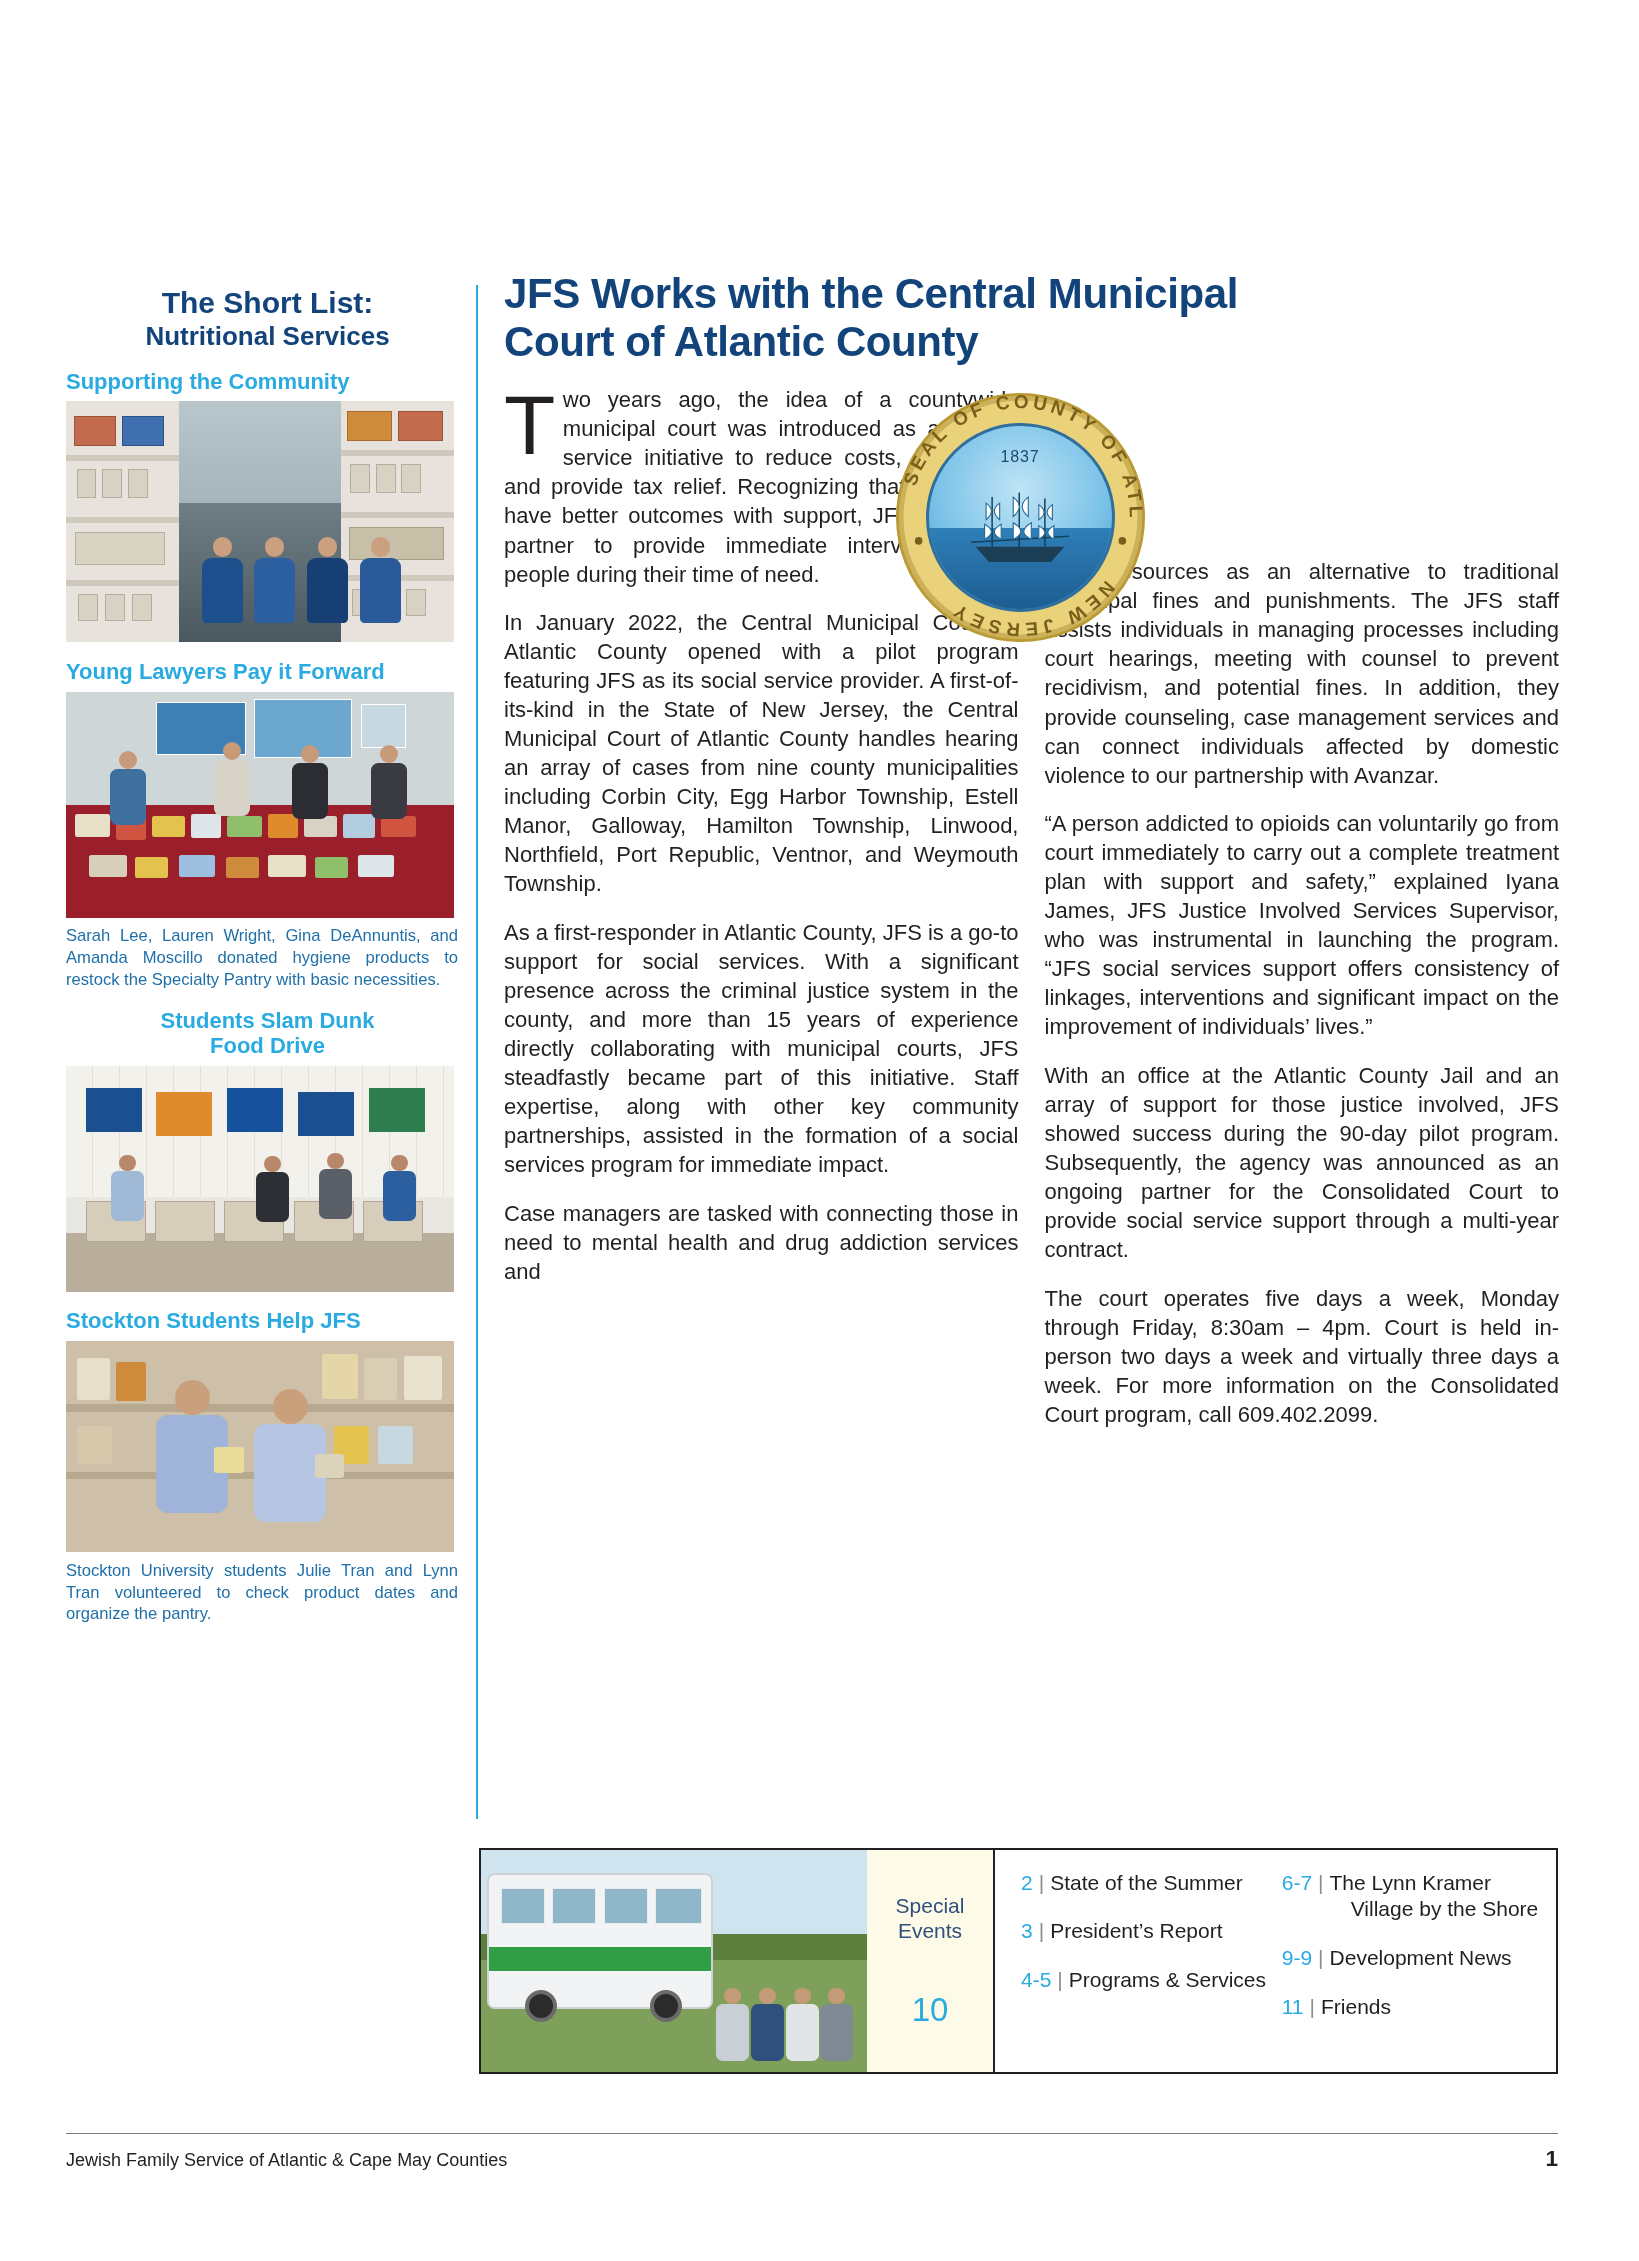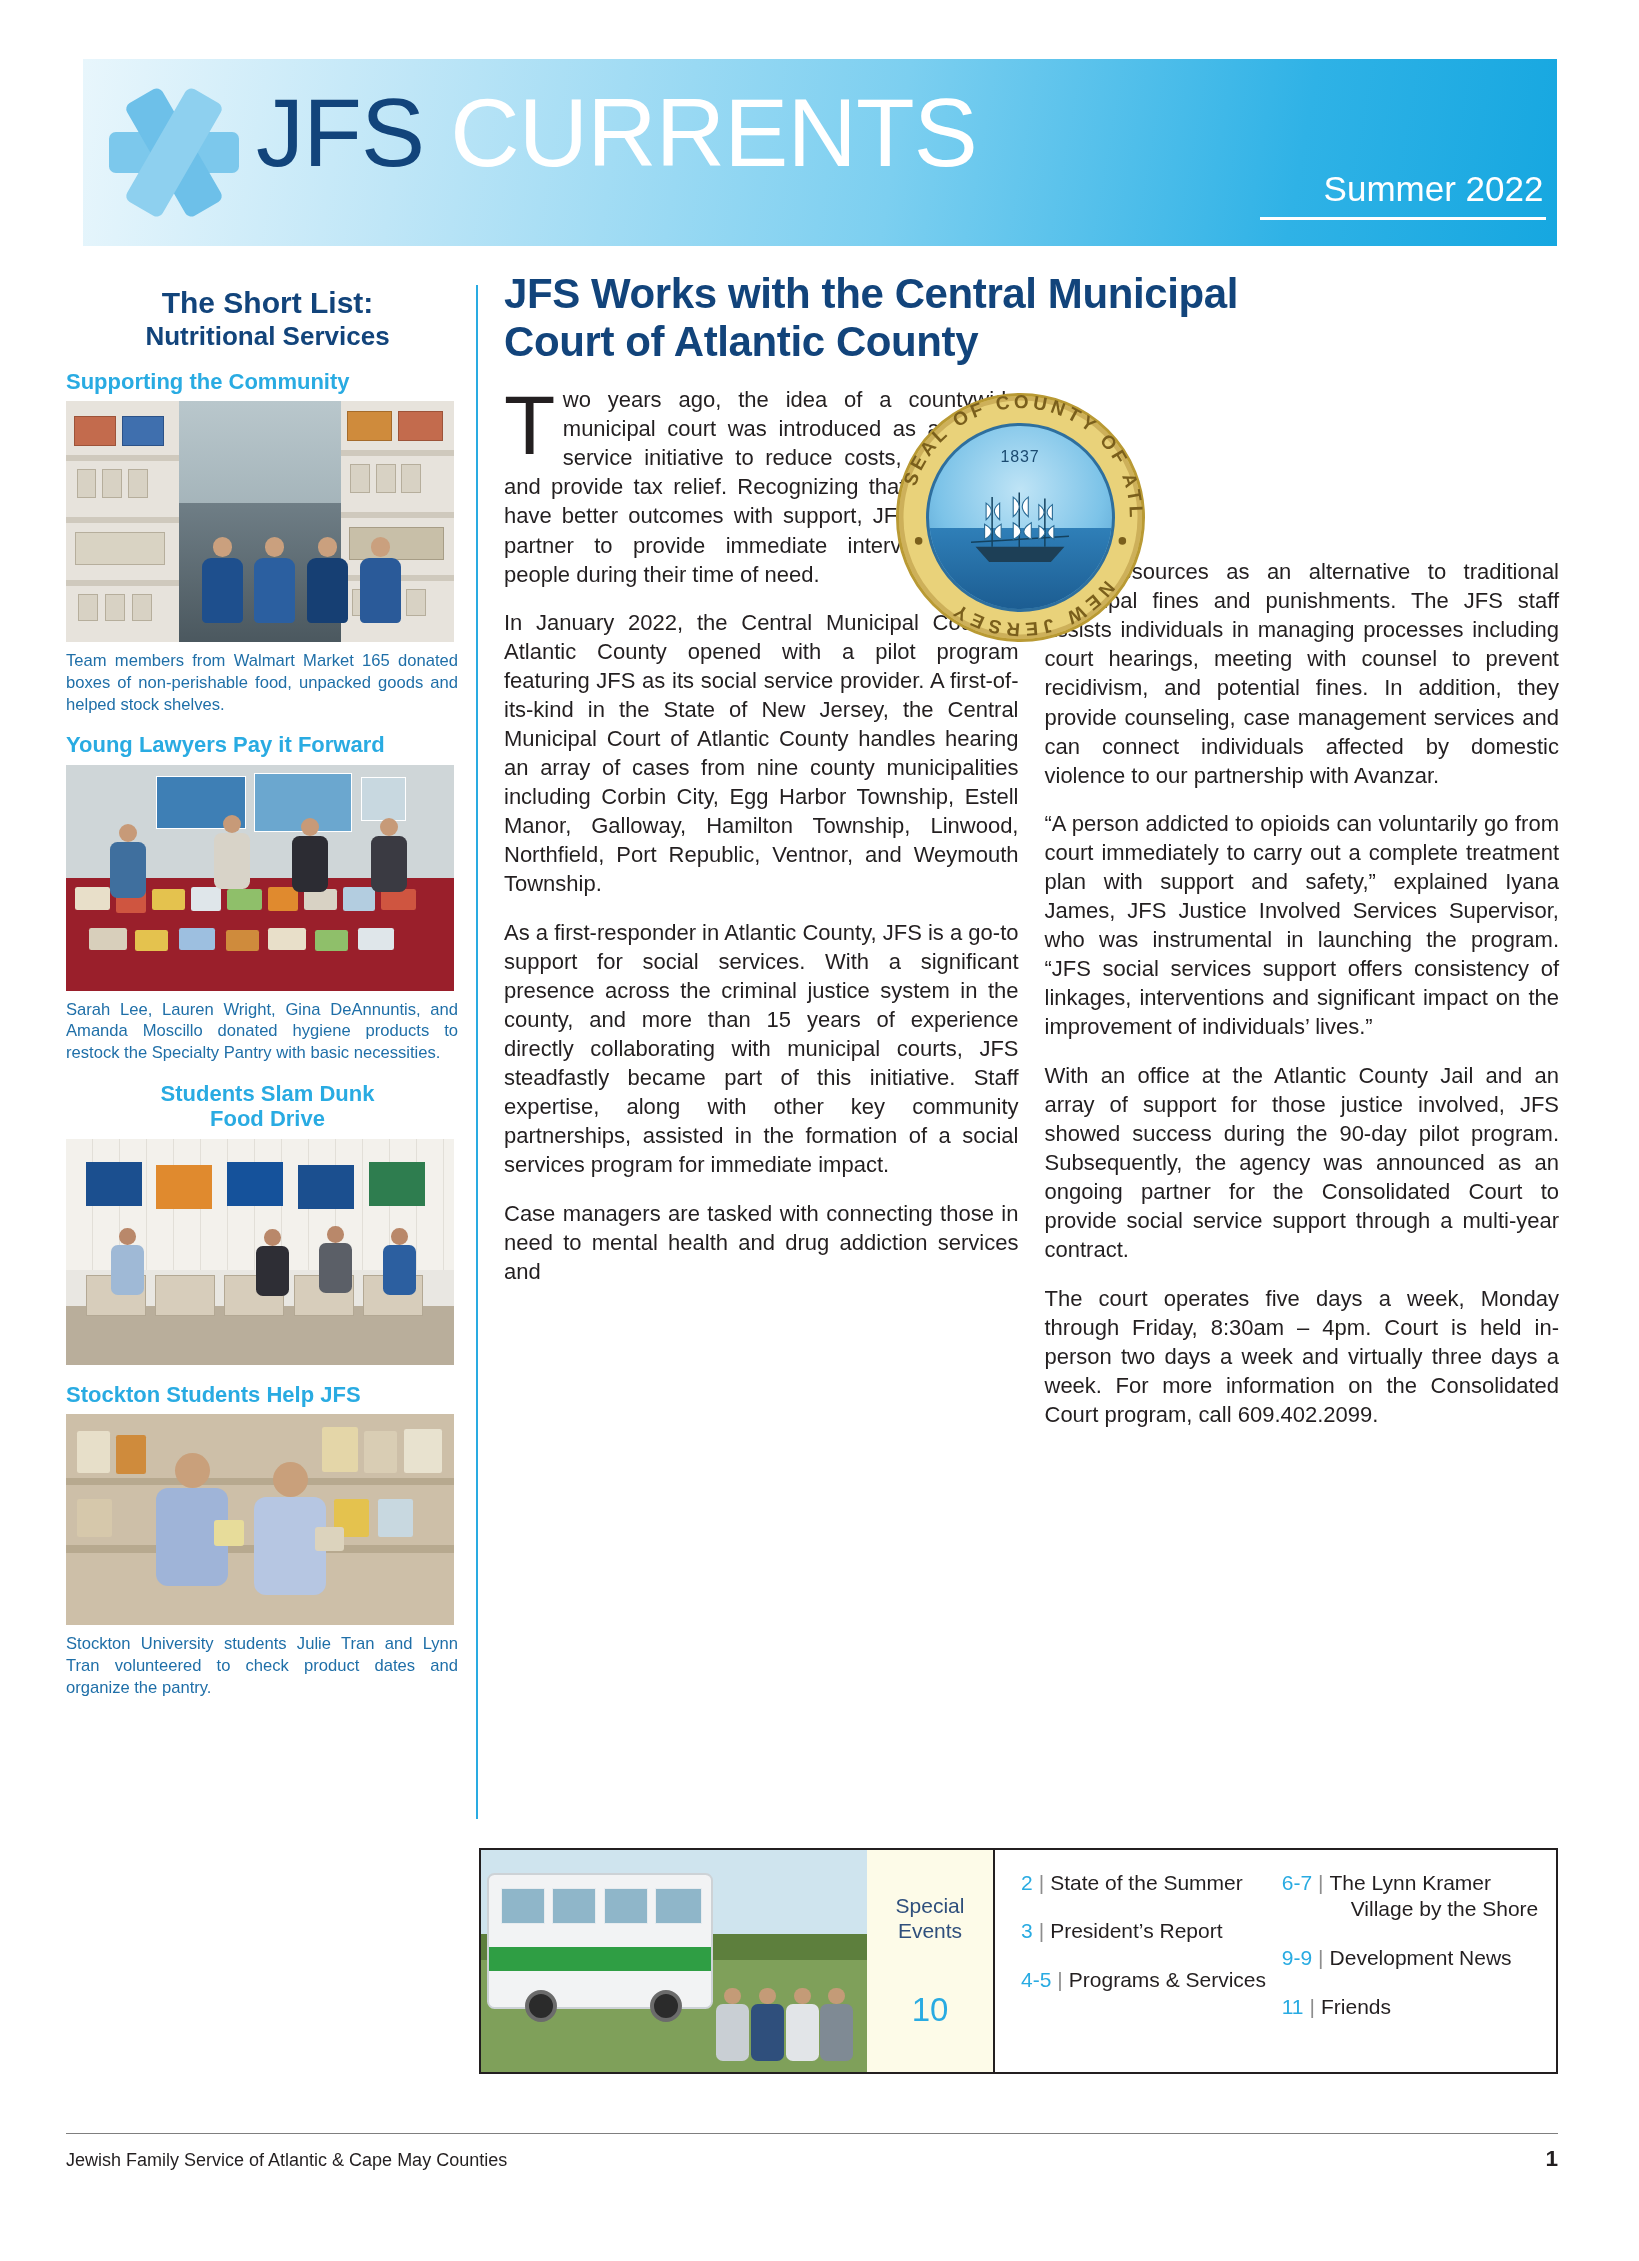--- a/index.html
+++ b/index.html
@@ -196,32 +196,20 @@
   .tp .person { position:absolute; bottom:10.6px; }
   .tp .head { width:16.6px; height:16.6px; border-radius:50%; background:#c49b77; margin:0 auto; }
   .tp .body { width:33px; height:57px; border-radius:6.8px; }
   .tp .hedge { position:absolute; left:0; right:0; top:38%; height:26px; background:#5d7f3d; }
 </style>
 </head>
 <body>
 
 <div class="page">
 
-  <div class="masthead">
-    <div class="mh-logo">
-      <div class="bar b1"></div>
-      <div class="bar b2"></div>
-      <div class="bar b3"></div>
-    </div>
-    <div class="mh-title">
-      <span class="jfs">JFS </span><span class="currents">CURRENTS</span>
-    </div>
-    <div class="mh-issue">Summer 2022</div>
-    <div class="mh-issue-rule"></div>
-  </div>
 
   <div class="left-col">
     <div class="sl-title">The Short List:</div>
     <div class="sl-sub">Nutritional Services</div>
 
     <div class="sec-head">Supporting the Community</div>
     <div class="photo p1">
       <div class="ph">
         <div class="shelfL">
           <div class="sh" style="top:22%"></div>
@@ -263,21 +251,20 @@
         <div class="person" style="left:241px;">
           <div class="head"></div>
             <div class="body" style="background:#163f73"></div>
         </div>
         <div class="person" style="left:294px;">
           <div class="head"></div>
             <div class="body" style="background:#2a5a99"></div>
         </div>
       </div>
     </div>
-    <div class="caption">Team members from Walmart Market 165 donated boxes of non-perishable food, unpacked goods and helped stock shelves.</div>
 
     <div class="sec-head">Young Lawyers Pay it Forward</div>
     <div class="photo p2">
       <div class="ph">
         <div class="wall"></div>
         <div class="poster" style="left:90px;top:10.6px;width:90px;height:53px;background:#3e7fb5"></div>
         <div class="poster" style="left:188px;top:7.5px;width:98px;height:59px;background:#6ba7cf"></div>
         <div class="poster" style="left:295px;top:12px;width:45px;height:44px;background:#c8d8e0"></div>
         <div class="table"></div>
         <div class="item" style="left:9px;top:54%;width:35px;height:22.6px;background:#e8dfc9"></div>

